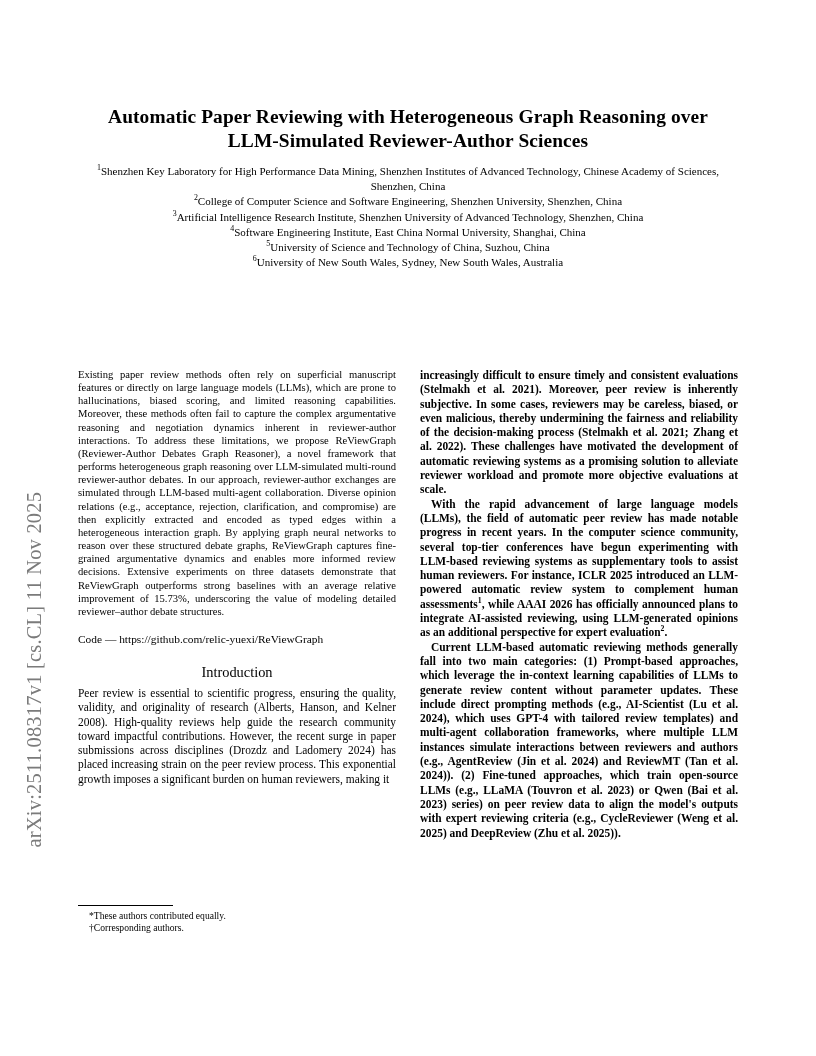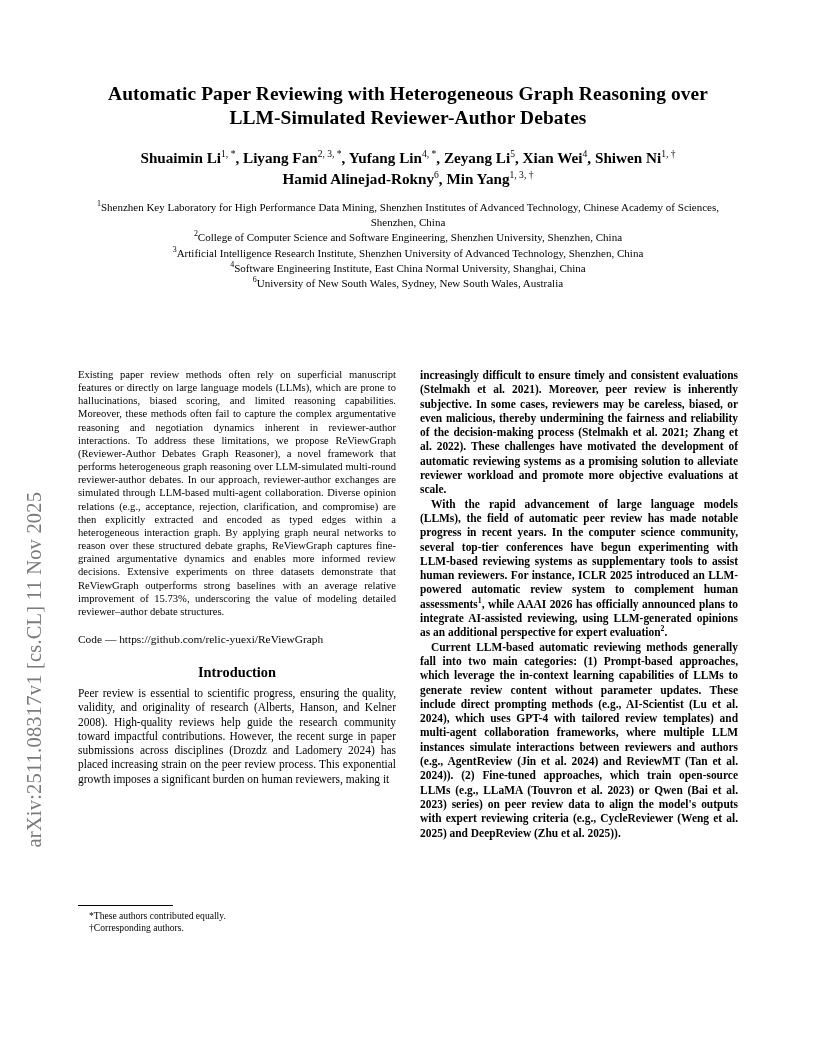--- a/index.html
+++ b/index.html
@@ -44,21 +44,21 @@
 
   
   #header {
     position: absolute;
     left: 76px;
     top: 0;
     width: 664px;
   }
   #paper-title {
     margin: 0;
-    padding-top: 82px;
+    padding-top: 105px;
     font-size: 19.4px;
     font-weight: bold;
     line-height: 24px;
     text-align: center;
     letter-spacing: 0.1px;
   }
   #paper-title .l2 { display: block; }
 
   #authors {
     margin-top: 17px;
@@ -119,21 +119,21 @@
   .code-line {
     margin-top: 14px;
     font-size: 11.4px;
     line-height: 15px;
     text-align: left;
   }
   .code-line b { font-weight: normal; }
 
   .intro-head {
     text-align: center;
-    font-weight: bold;
+    font-weight: normal;
     font-size: 14.4px;
     margin: 16px 0 4px 0;
     line-height: 19px;
   }
   .body-par {
     font-size: 11.45px;
     line-height: 14.3px;
     text-align: justify;
     margin: 0;
     text-indent: 0;
@@ -168,33 +168,30 @@
 <div id="page">
 
   <div id="arxiv-stamp">
     <div class="vtext">arXiv:2511.08317v1  [cs.CL]  11 Nov 2025</div>
   </div>
 
   <div id="header">
 
     <h1 id="paper-title">
       <span class="l1">Automatic Paper Reviewing with Heterogeneous Graph Reasoning over</span>
-      <span class="l2">LLM-Simulated Reviewer-Author Debates</span>
+      <span class="l2">LLM-Simulated Reviewer-Author Sciences</span>
     </h1>
 
-    <div id="authors">
-      <span class="aline">Shuaimin Li<sup>1, *</sup>, Liyang Fan<sup>2, 3, *</sup>, Yufang Lin<sup>4, *</sup>, Zeyang Li<sup>5</sup>, Xian Wei<sup>4</sup>, Shiwen Ni<sup>1, †</sup></span>
-      <span class="aline">Hamid Alinejad-Rokny<sup>6</sup>, Min Yang<sup>1, 3, †</sup></span>
-    </div>
 
     <div id="affiliations">
       <span class="aff"><sup>1</sup>Shenzhen Key Laboratory for High Performance Data Mining, Shenzhen Institutes of Advanced Technology, Chinese Academy of Sciences, Shenzhen, China</span>
       <span class="aff"><sup>2</sup>College of Computer Science and Software Engineering, Shenzhen University, Shenzhen, China</span>
       <span class="aff"><sup>3</sup>Artificial Intelligence Research Institute, Shenzhen University of Advanced Technology, Shenzhen, China</span>
       <span class="aff"><sup>4</sup>Software Engineering Institute, East China Normal University, Shanghai, China</span>
+      <span class="aff"><sup>5</sup>University of Science and Technology of China, Suzhou, China</span>
       <span class="aff"><sup>6</sup>University of New South Wales, Sydney, New South Wales, Australia</span>
     </div>
   </div>
 
   <div class="col" id="col-left">
 
 
     <div class="abstract-body">
       <span>Existing paper review methods often rely on superficial manuscript features or directly on large language models (LLMs), which are prone to hallucinations, biased scoring, and limited reasoning capabilities. Moreover, these methods often fail to capture the complex argumentative reasoning and negotiation dynamics inherent in reviewer-author interactions. To address these limitations, we propose </span><b>ReViewGraph</b><span> (Reviewer-Author Debates Graph Reasoner), a novel framework that performs heterogeneous graph reasoning over LLM-simulated multi-round reviewer-author debates. In our approach, reviewer-author exchanges are simulated through LLM-based multi-agent collaboration. Diverse opinion relations (e.g., acceptance, rejection, clarification, and compromise) are then explicitly extracted and encoded as typed edges within a heterogeneous interaction graph. By applying graph neural networks to reason over these structured debate graphs, ReViewGraph captures fine-grained argumentative dynamics and enables more informed review decisions. Extensive experiments on three datasets demonstrate that ReViewGraph outperforms strong baselines with an average relative improvement of 15.73%, underscoring the value of modeling detailed reviewer–author debate structures.</span>
     </div>

